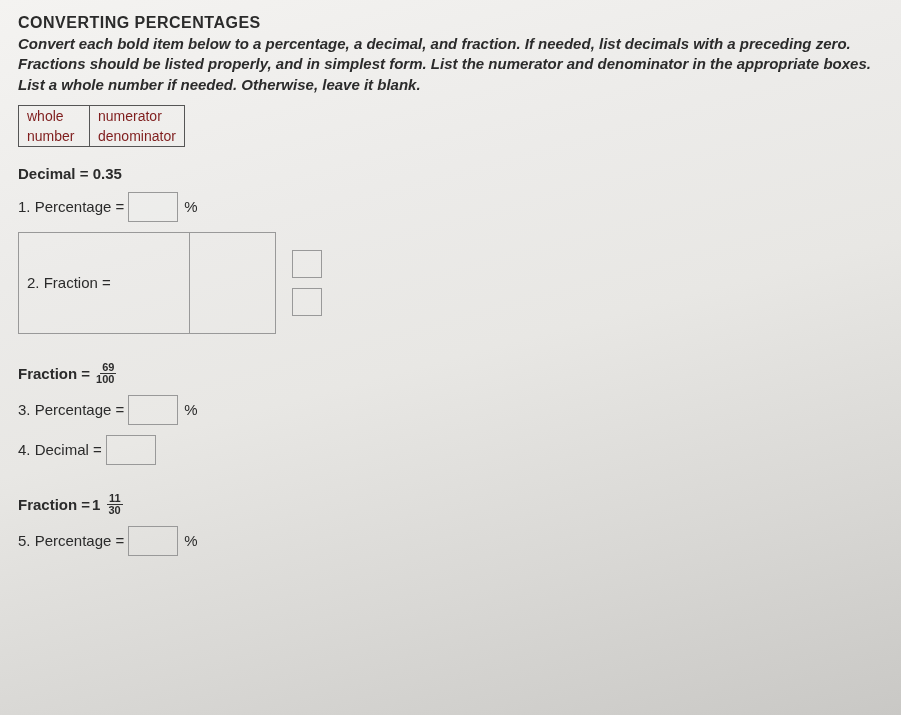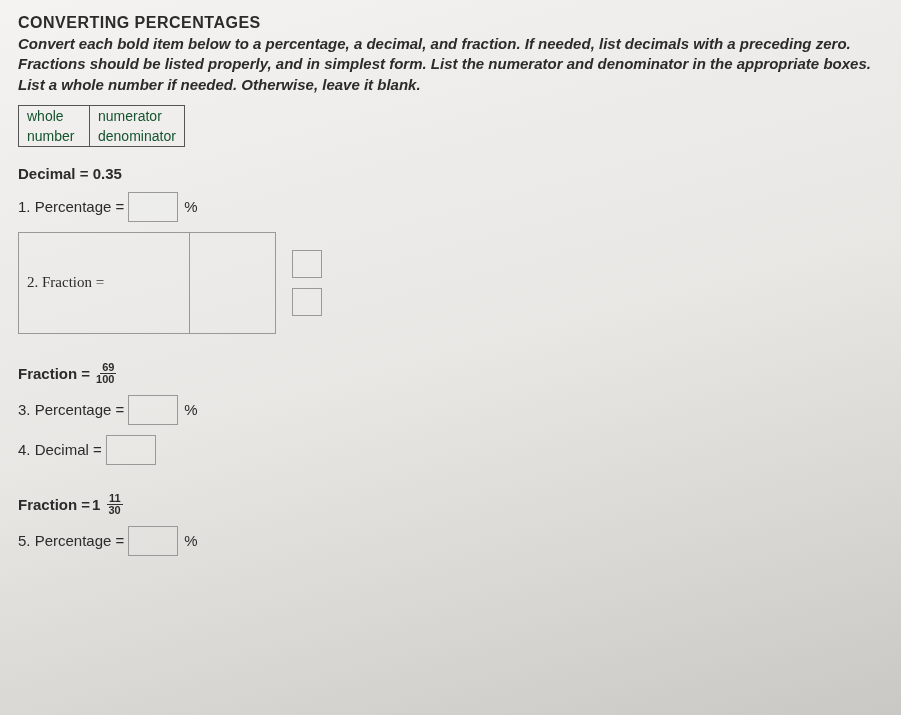--- a/index.html
+++ b/index.html
@@ -29,21 +29,21 @@
   }
   .legend {
     display: inline-flex;
     border: 1px solid #555;
     margin-bottom: 18px;
   }
   .legend .col { display: flex; flex-direction: column; }
   .legend .cell {
     padding: 2px 8px;
     font-size: 14px;
-    color: #14532d;
+    color: #7f1d1d;
     min-width: 70px;
   }
   .legend .divider { border-left: 1px solid #555; }
   .section { margin-bottom: 28px; }
   .row {
     display: flex;
     align-items: center;
     margin-bottom: 10px;
   }
   .bold { font-weight: bold; }
@@ -119,21 +119,21 @@
 </div>
 
 
 <div class="section">
   <div class="row bold">Decimal = 0.35</div>
   <div class="row">
     <span>1. Percentage =</span>
     <span class="input-box"></span>
     <span class="pct">%</span>
   </div>
-  <div class="row" style="margin-top:8px;font-family:Liberation Serif, serif;">
+  <div class="row" style="margin-top:8px;">
     <div class="q2-wrap">
       <div class="label-cell">2. Fraction =</div>
       <div class="big-input"></div>
     </div>
     <div class="q2-right">
       <span class="input-box small"></span>
       <span class="input-box small"></span>
     </div>
   </div>
 </div>

